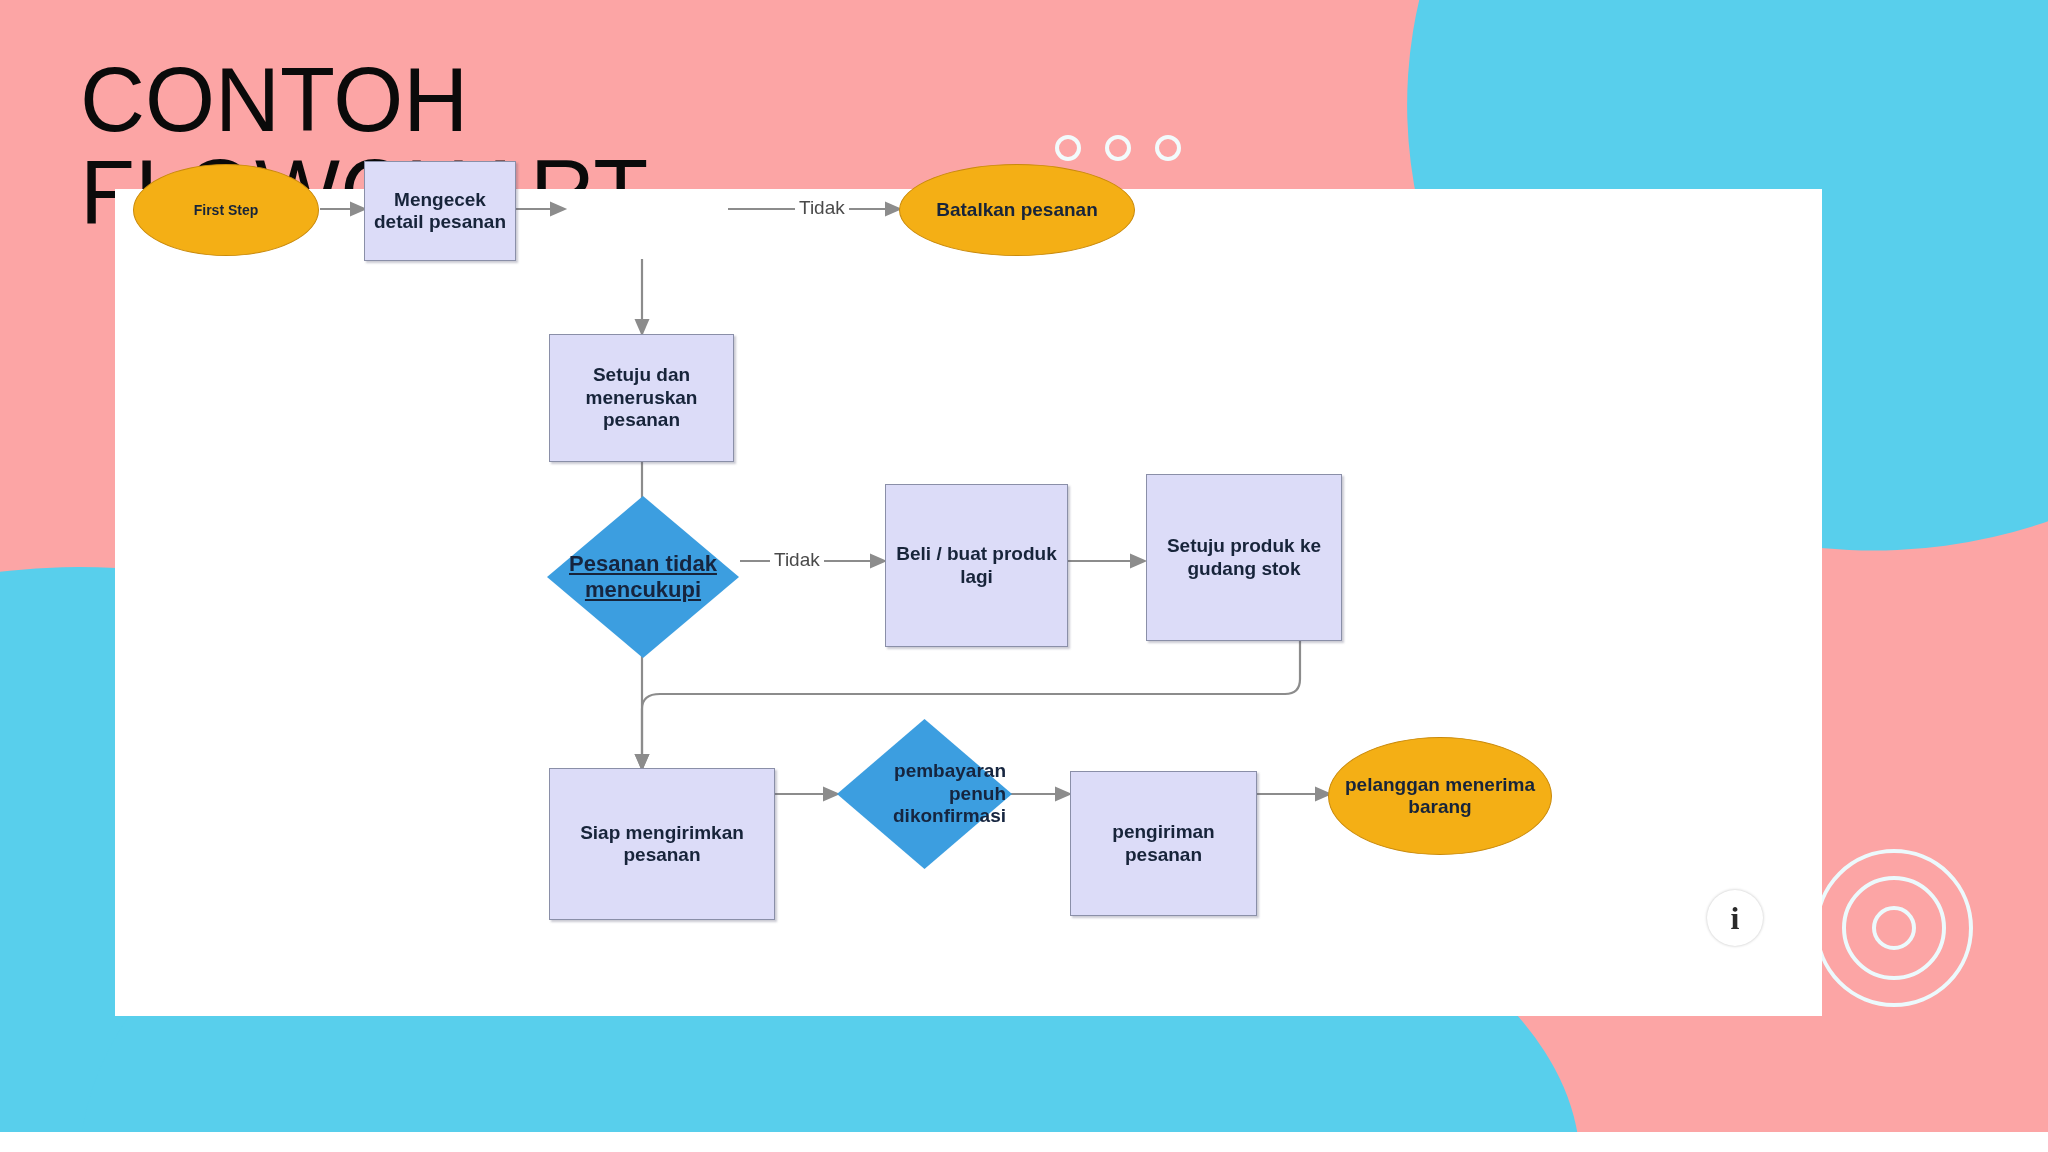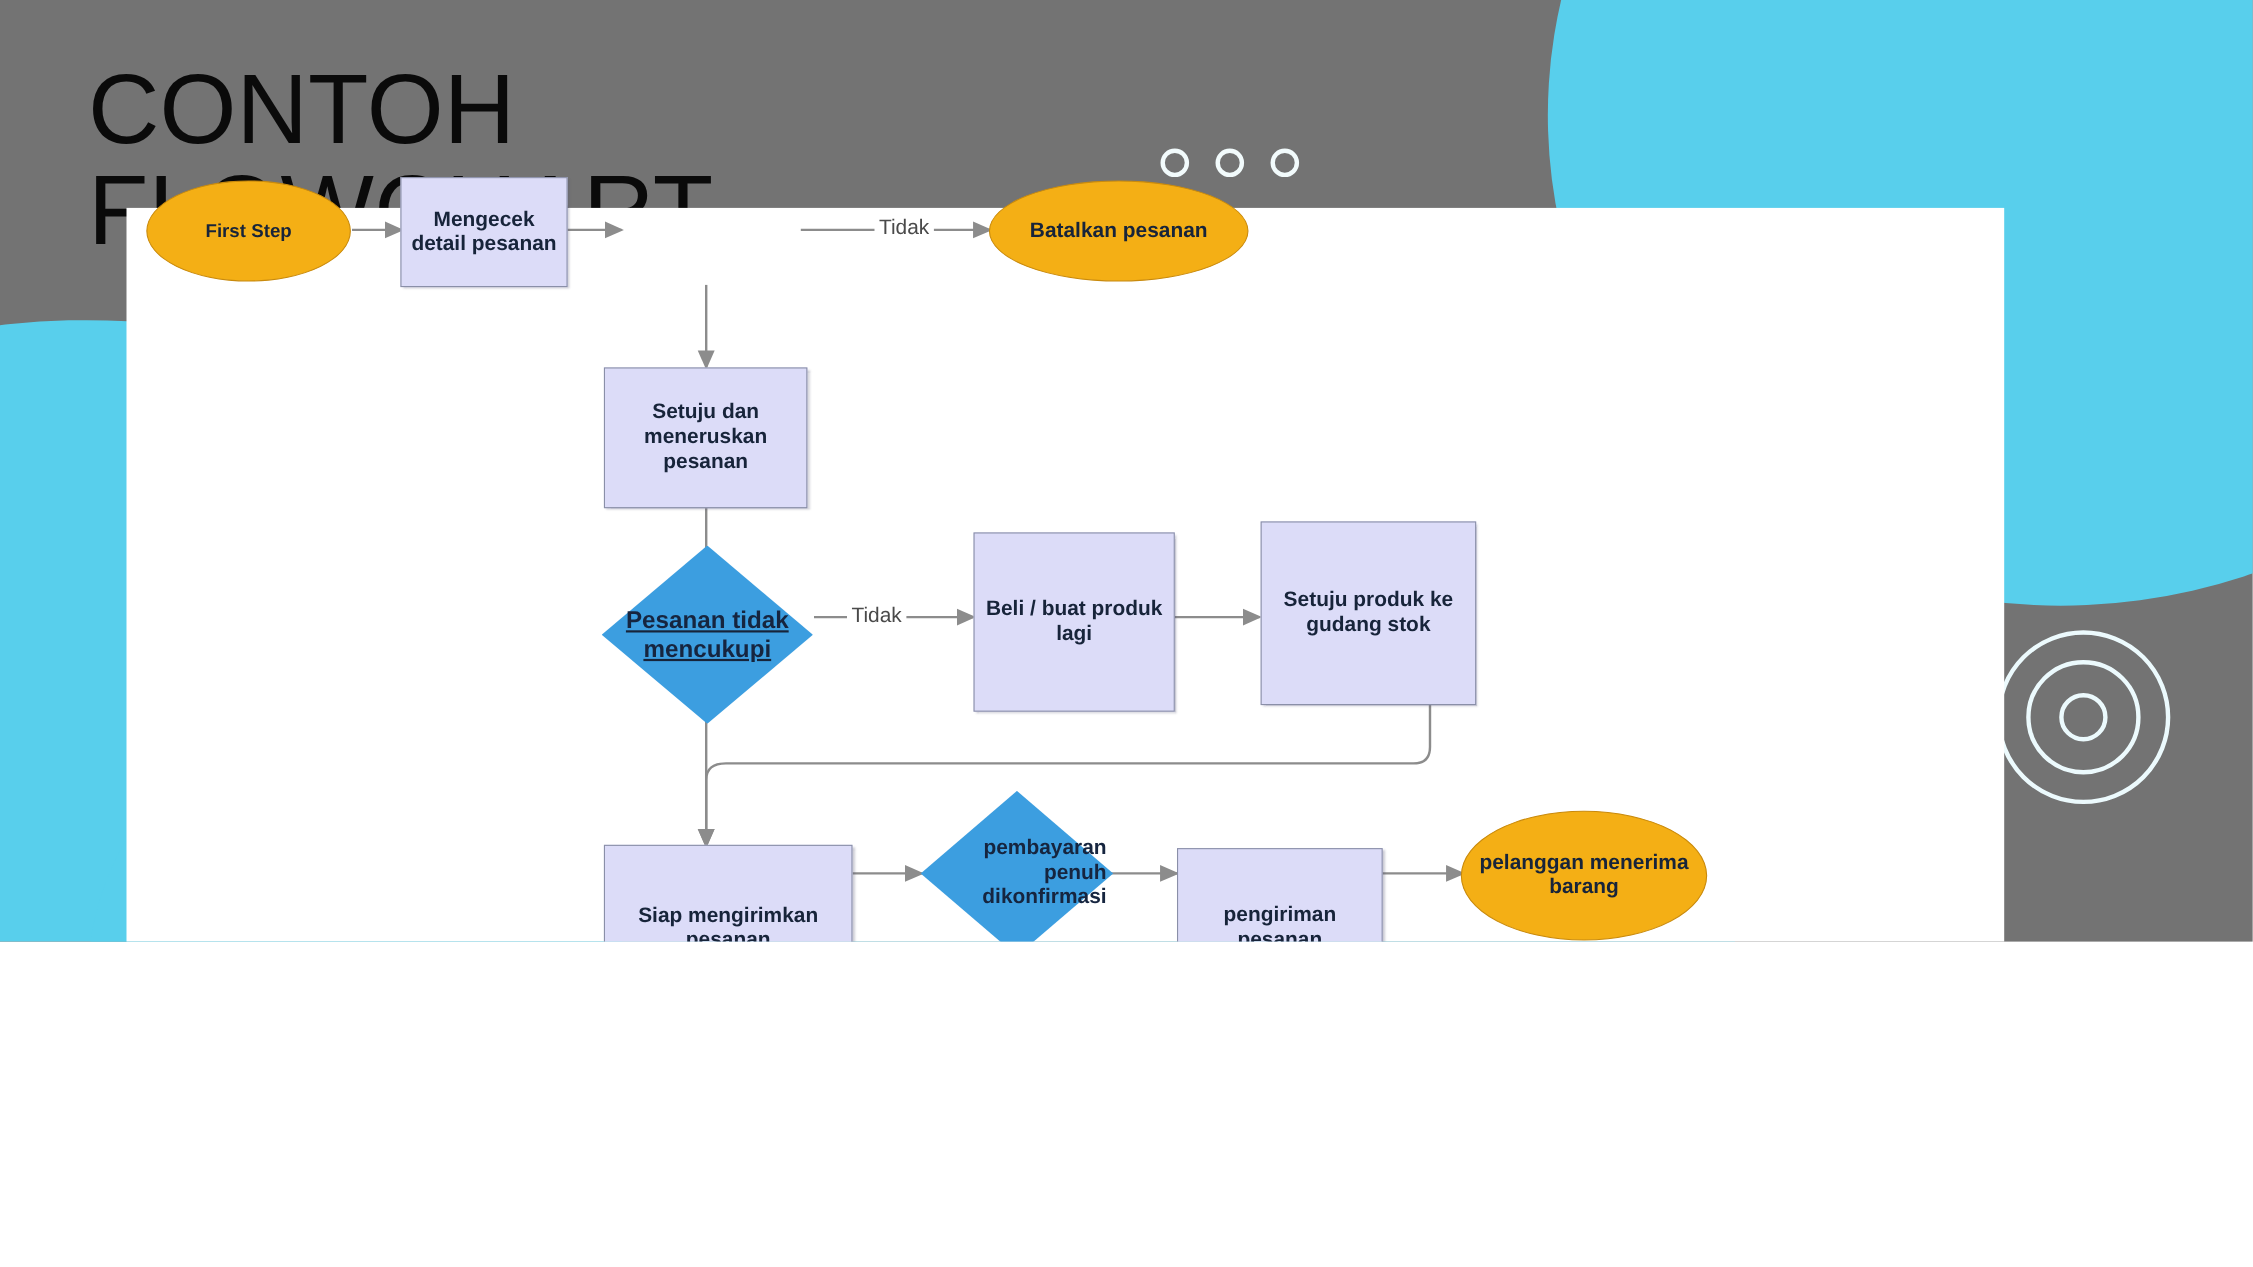--- a/index.html
+++ b/index.html
@@ -4,22 +4,22 @@
 <title>CONTOH Flowchart Slide</title>
 <style>
   * { margin:0; padding:0; box-sizing:border-box; }
   html, body {
     width:2048px; height:1152px;
     overflow:hidden;
     font-family:"Liberation Sans", sans-serif;
   }
   #slide {
     position:relative;
-    width:2048px; height:856px;
-    background:#737373;
+    width:2048px; height:1132px;
+    background:#fca5a5;
     overflow:hidden;
   }
   
   .bg-blob {
     position:absolute;
     background:#58CFEC;
     pointer-events:none;
   }
   #blob-topright {
     top:-340px; right:-260px;
@@ -206,21 +206,21 @@
         <path d="M625,372 L770,372" marker-end="url(#ar)"></path>
         <path d="M950,372 L1030,372" marker-end="url(#ar)"></path>
         <path d="M1185,450 L1185,490 Q1185,505 1170,505 L545,505 Q527,505 527,520 L527,580" marker-end="url(#ar)"></path>
         <path d="M527,400 L527,580" marker-end="url(#ar)"></path>
         <path d="M660,605 L723,605" marker-end="url(#ar)"></path>
         <path d="M890,605 L955,605" marker-end="url(#ar)"></path>
         <path d="M1140,605 L1215,605" marker-end="url(#ar)"></path>
       </g>
     </svg>
 
-    <div class="node term" style="left:18px; top:-25px; width:186px; height:92px; font-size:17px;">
+    <div class="node term" style="left:18px; top:-25px; width:186px; height:92px; font-size:14px;">
       <span>First Step</span>
     </div>
 
     <div class="node proc" style="left:249px; top:-28px; width:152px; height:100px; font-size:19px;">
       <span>Mengecek detail pesanan</span>
     </div>
 
 
     <span class="edge-label" style="left:680px; top:8px;">Tidak</span>
 

